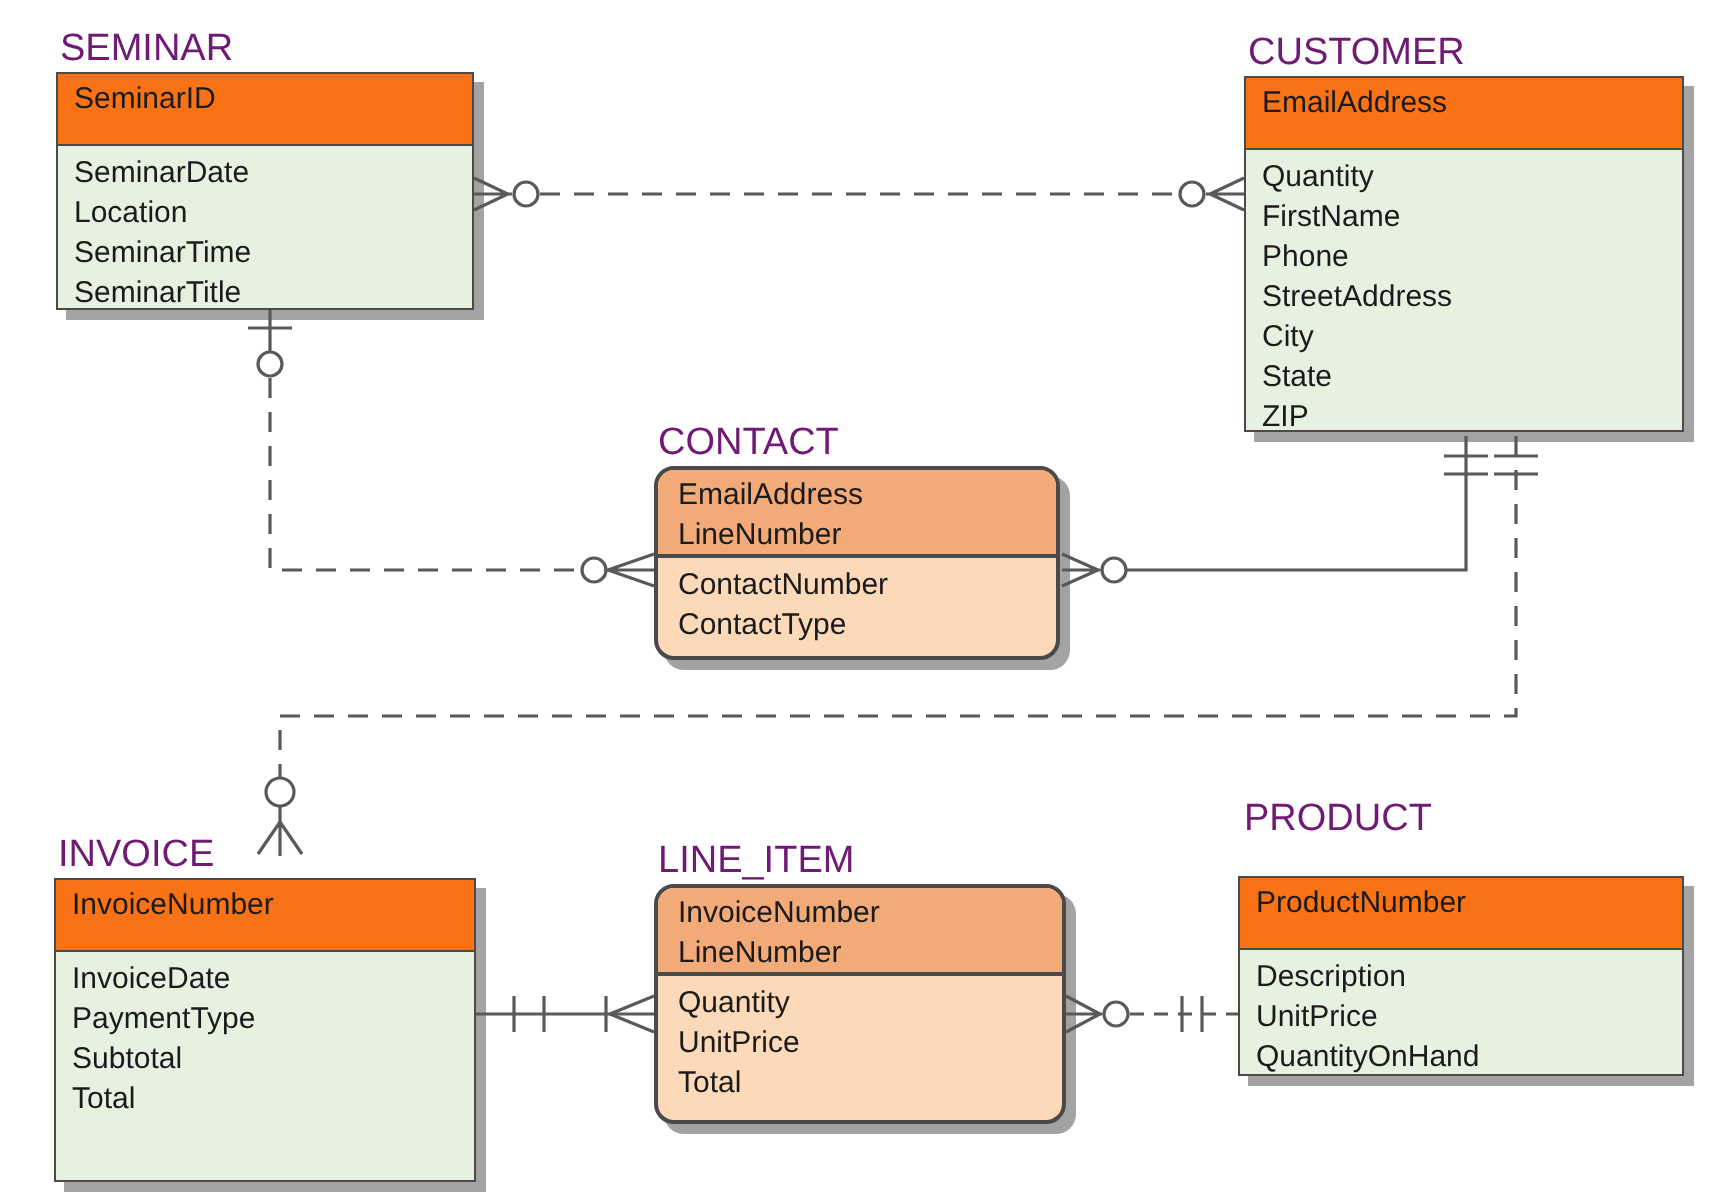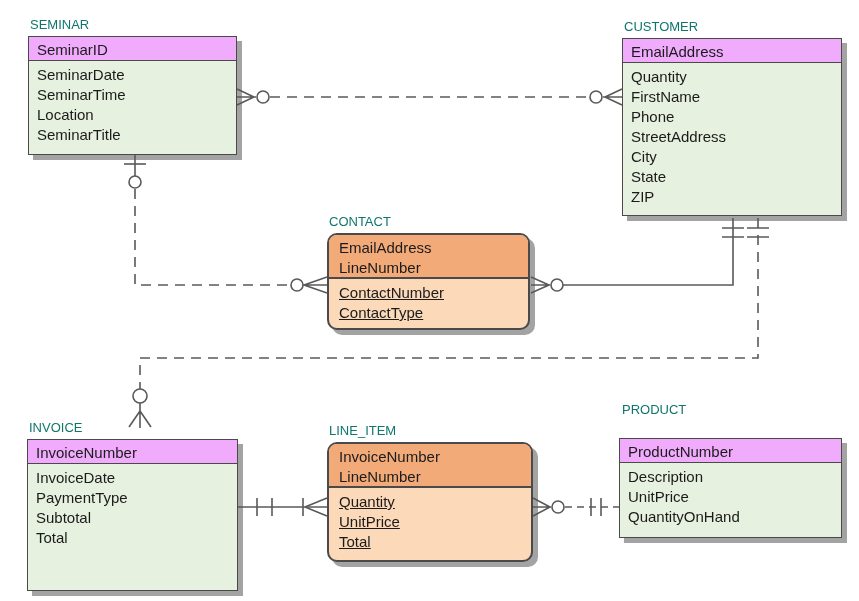--- a/index.html
+++ b/index.html
@@ -1,60 +1,60 @@
 <!DOCTYPE html>
 <html><head>
 <meta charset="utf-8">
 <style>
   html,body{margin:0;padding:0;background:#ffffff;}
   .canvas{
     position:relative;width:859px;height:601px;background:#ffffff;
     font-family:"Liberation Sans",sans-serif;color:#1b1b1b;overflow:hidden;
   }
   .e-title{
-    position:absolute;font-size:13px;line-height:20px;color:#0f766e;white-space:nowrap;
+    position:absolute;font-size:19px;line-height:20px;color:#701a75;white-space:nowrap;
   }
   .entity{
     position:absolute;box-sizing:border-box;
     border:1.6px solid #4a4a4a;background:#e7f1df;
     box-shadow:5px 5px 0 #a3a3a3;
   }
   .entity .hd{
-    box-sizing:border-box;height:24px;background:#f0abfc;
+    box-sizing:border-box;height:36px;background:#f97316;
     border-bottom:1.6px solid #4a4a4a;padding:3px 8px 0 8px;
   }
   .entity .bd{padding:4px 4px 0 8px;}
   .row{font-size:15px;line-height:20px;white-space:nowrap;}
   .entity.orange{
     border-radius:10px;border-width:2px;background:#fbd9b9;overflow:hidden;
   }
   .entity.orange .hd{
     background:#f3aa79;border-bottom-width:2px;padding-left:10px;height:44px;
   }
-  .entity.orange .bd{padding-left:10px;text-decoration:underline;}
+  .entity.orange .bd{padding-left:10px;}
   svg.wires{position:absolute;left:0;top:0;pointer-events:none;}
   svg.wires path{stroke:#595959;stroke-width:1.6;fill:none;}
   svg.wires circle{stroke:#595959;stroke-width:1.6;fill:#ffffff;}
   path.dash{stroke-dasharray:10 7;}
   path.dash-sm{stroke-dasharray:7 5;}
 </style>
 </head>
 <body>
 
 <div class="canvas">
 
   <div class="e-title" style="left:30px;top:15px">SEMINAR</div>
   <div class="entity" style="left:28px;top:36px;width:209px;height:119px">
     <div class="hd">
       <div class="row">SeminarID</div>
     </div>
     <div class="bd">
       <div class="row">SeminarDate</div>
+      <div class="row">Location</div>
       <div class="row">SeminarTime</div>
-      <div class="row">Location</div>
       <div class="row">SeminarTitle</div>
     </div>
   </div>
 
   <div class="e-title" style="left:624px;top:17px">CUSTOMER</div>
   <div class="entity" style="left:622px;top:38px;width:220px;height:178px">
     <div class="hd">
       <div class="row">EmailAddress</div>
     </div>
     <div class="bd">

